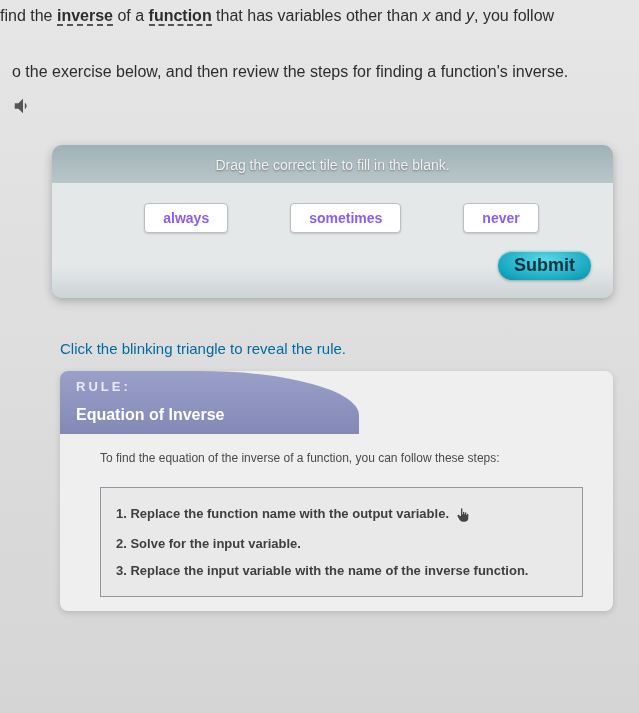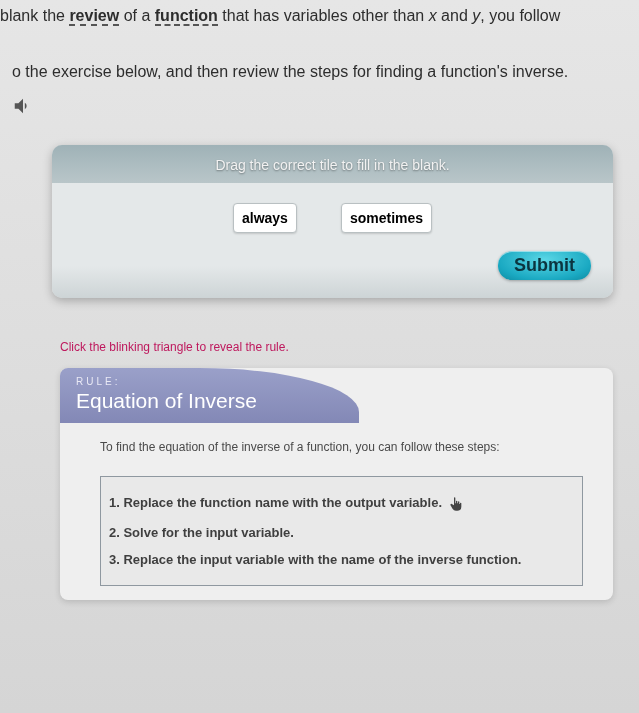--- a/index.html
+++ b/index.html
@@ -73,86 +73,88 @@
     display: flex;
     justify-content: center;
     gap: 44px;
     margin-top: 20px;
     padding: 0 20px;
   }
   .tile {
     background: #fff;
     border: 1px solid #b9c0c2;
     border-radius: 4px;
-    padding: 6px 8px;
+    padding: 6px 18px;
     font-size: 14px;
     font-weight: 700;
-    color: #000000;
+    color: #8b5cf6;
     cursor: grab;
     box-shadow: 0 1px 2px rgba(0,0,0,0.15);
+    margin-left: 18px;
   }
   .submit-row {
     display: flex;
     justify-content: flex-end;
     padding: 18px 22px 0 0;
   }
   .submit-btn {
     background: radial-gradient(ellipse at 50% 30%, #5bd7e6 0%, #1aa9c2 70%, #0e8aa1 100%);
     color: #0b3540;
     font-weight: 700;
     font-size: 18px;
     border: none;
     border-radius: 14px;
     padding: 4px 16px;
     cursor: pointer;
     box-shadow: 0 1px 3px rgba(0,0,0,0.3), inset 0 1px 0 rgba(255,255,255,0.5);
   }
 
   .reveal-text {
     margin: 42px 0 0 60px;
-    color: #be185d;
-    font-size: 12px;
+    color: #0369a1;
+    font-size: 15px;
   }
 
   .rule-card {
     margin: 14px 26px 0 60px;
     background: #efefef;
     border-radius: 8px;
     box-shadow: 0 2px 6px rgba(0,0,0,0.15);
     padding-bottom: 14px;
   }
   .rule-header {
     background: linear-gradient(180deg, #9aa0c9 0%, #8388b6 100%);
     border-radius: 8px 160px 0 0 / 8px 44px 0 0;
     padding: 8px 16px 10px 16px;
     width: 54%;
     color: #fff;
   }
   .rule-label {
-    font-size: 10px;
+    font-size: 13px;
     letter-spacing: 3px;
     color: #e9e9f5;
-    font-weight: 400;
+    font-weight: 700;
   }
   .rule-title {
-    font-size: 21px;
+    font-size: 16px;
     color: #fff;
-    margin-top: 2px;
+    margin-top: 12px;
+    font-weight: bold;
   }
   .rule-body {
     padding: 16px 30px 6px 40px;
     color: #4a4a4a;
     font-size: 12px;
     line-height: 1.4;
   }
   .steps-box {
     margin: 14px 30px 0 40px;
     border: 1px solid #8f98a0;
     background: #e9e9e9;
-    padding: 12px 8px;
+    padding: 12px 15px;
   }
   .steps-box .step {
     font-size: 13px;
     font-weight: 700;
     color: #3f3f3f;
     padding: 6px 0;
   }
   .cursor-icon {
     display: inline-block;
     width: 16px; height: 18px;
@@ -161,37 +163,38 @@
   }
   .cursor-icon svg { width:100%; height:100%; fill:#444; }
 
   em { font-style: italic; }
 </style>
 </head>
 <body>
 
 <div class="top-text">
   <div class="line1">
-    <span> blank the </span><strong class="dashed">review</strong><span> of a </span><strong class="dashed">function</strong><span> that has variables other than </span><em>x</em><span> and </span><em>y</em><span>, you follow</span>
+    <span> find the </span><strong class="dashed">inverse</strong><span> of a </span><strong class="dashed">function</strong><span> that has variables other than </span><em>x</em><span> and </span><em>y</em><span>, you follow</span>
   </div>
 </div>
 
 <div class="instruct">o the exercise below, and then review the steps for finding a function's inverse.</div>
 
 <div class="audio-icon">
   <svg viewBox="0 0 24 24">
       <path d="M3 9v6h4l5 5V4L7 9H3zm13 3a4 4 0 0 0-2-3.5v7A4 4 0 0 0 16 12z"></path>
     </svg>
 </div>
 
 <div class="exercise-card">
   <div class="exercise-header">Drag the correct tile to fill in the blank.</div>
   <div class="tiles-row">
     <div class="tile">always</div>
     <div class="tile">sometimes</div>
+    <div class="tile">never</div>
   </div>
   <div class="submit-row">
     <button class="submit-btn">Submit</button>
   </div>
 </div>
 
 <div class="reveal-text">Click the blinking triangle to reveal the rule.</div>
 
 <div class="rule-card">
   <div class="rule-header">

